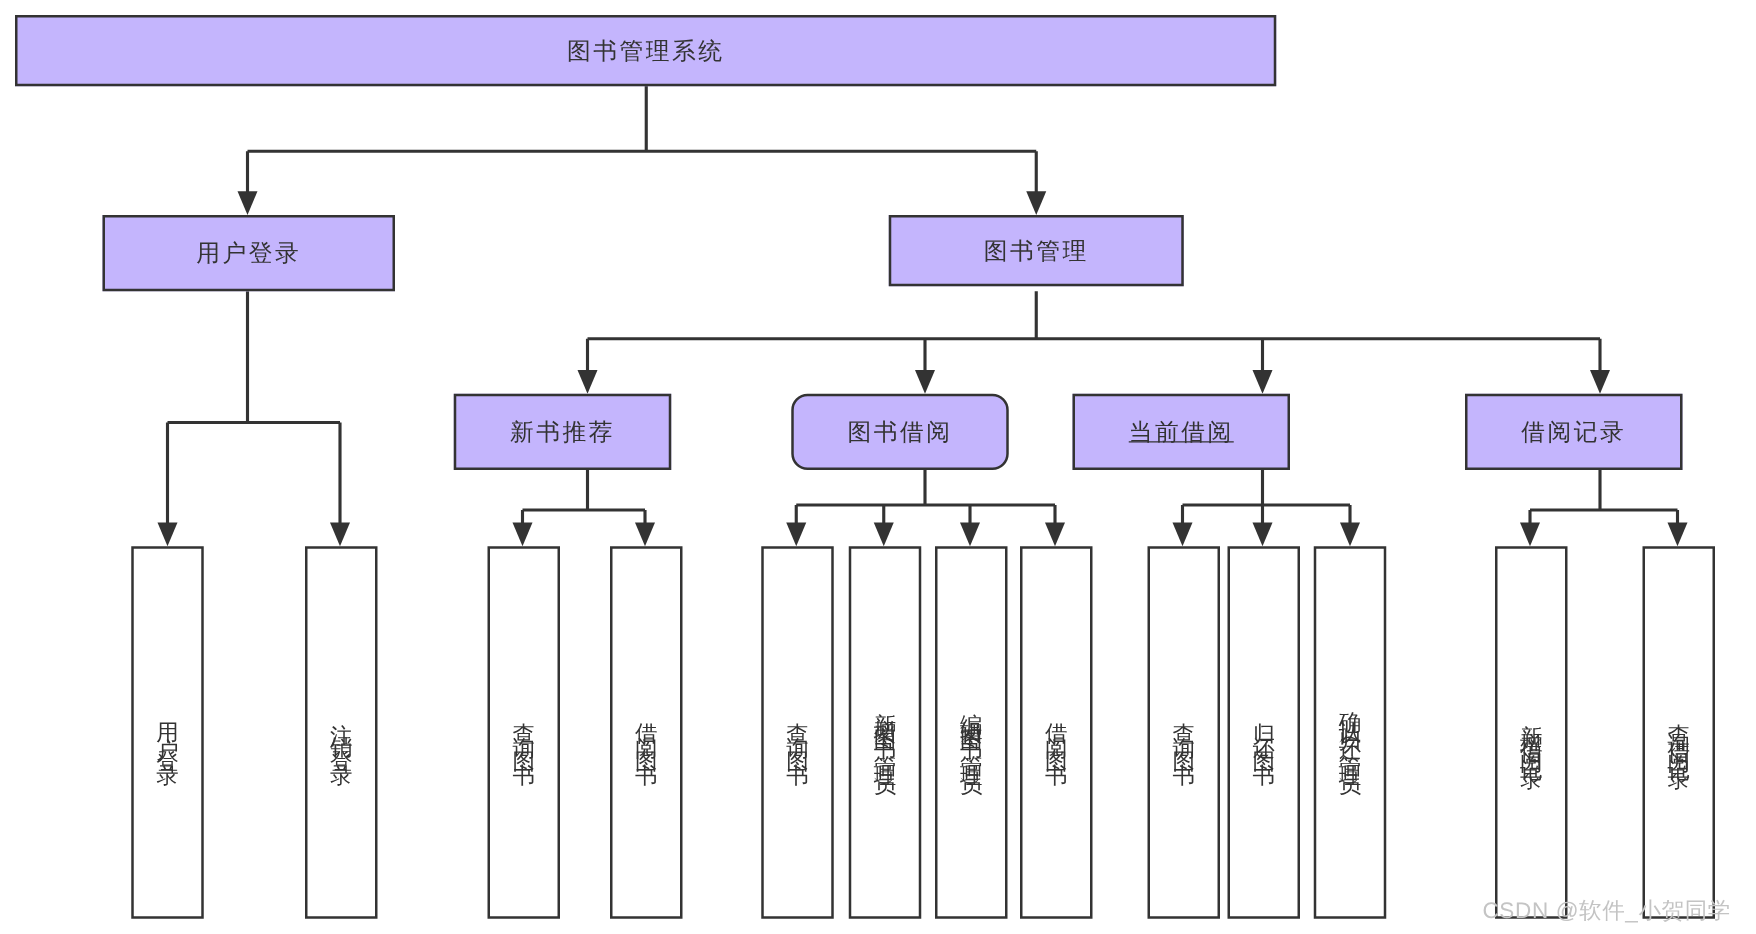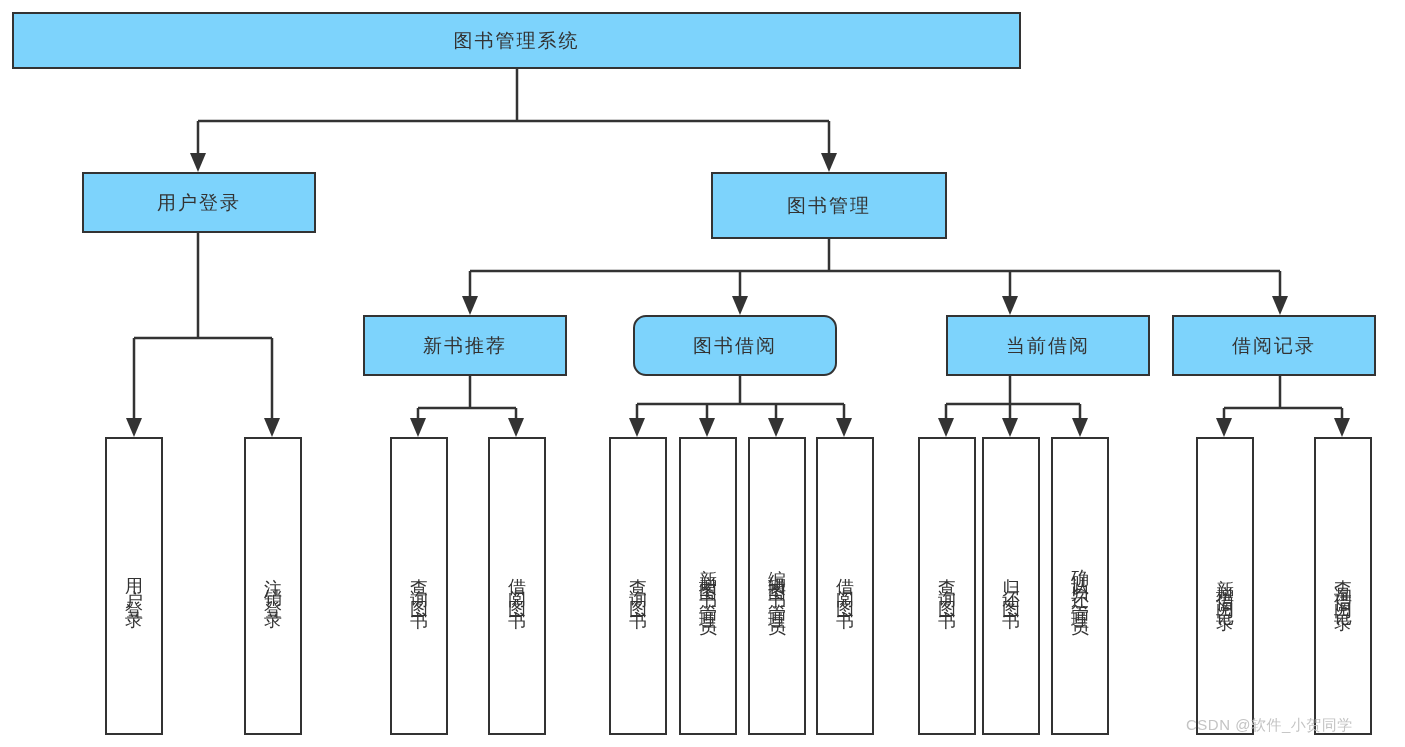--- a/index.html
+++ b/index.html
@@ -18,21 +18,21 @@
   .connectors {
     position: absolute;
     left: 0;
     top: 0;
     z-index: 1;
   }
   .hbox {
     position: absolute;
     box-sizing: border-box;
     border: 2px solid #333333;
-    background: #7dd3fc;
+    background: #c4b5fd;
     display: flex;
     align-items: center;
     justify-content: center;
     font-size: 19px;
     letter-spacing: 2px;
     color: #333333;
     z-index: 2;
   }
   .vbox {
     position: absolute;
@@ -49,44 +49,44 @@
     justify-content: center;
     font-size: 18px;
     letter-spacing: 11px;
     line-height: 1;
     color: #333333;
     z-index: 2;
   }
   .vbox.long { letter-spacing: 7px; }
   .root-box   { left: 12px;   top: 12px;  width: 1009px; height: 57px; }
   .l2a        { left: 82px;   top: 172px; width: 234px;  height: 61px; }
-  .l2b        { left: 711px;  top: 172px; width: 236px;  height: 67px; }
-  .l3         { top: 315px;   width: 204px; height: 61px; }
+  .l2b        { left: 711px;  top: 172px; width: 236px;  height: 57px; }
+  .l3         { top: 315px;   width: 174px; height: 61px; }
   .l3a { left: 363px; }
   .l3b { left: 633px; border-radius: 13px; }
-  .l3c { left: 946px; }
+  .l3c { left: 858px; text-decoration: underline; }
   .l3d { left: 1172px; text-align: center; }
   .leaf1  { left: 105px; }
   .leaf2  { left: 244px; }
   .leaf3  { left: 390px; }
   .leaf4  { left: 488px; }
   .leaf5  { left: 609px; }
   .leaf6  { left: 679px; }
   .leaf7  { left: 748px; }
   .leaf8  { left: 816px; }
   .leaf9  { left: 918px; }
   .leaf10 { left: 982px; }
   .leaf11 { left: 1051px; }
   .leaf12 { left: 1196px; }
   .leaf13 { left: 1314px; }
   .watermark {
     position: absolute;
     left: 1186px;
     top: 716px;
-    font-size: 15px;
+    font-size: 18px;
     letter-spacing: 0.5px;
     color: #c4c4c4;
     white-space: nowrap;
     z-index: 5;
   }
 </style>
 </head>
 <body>
 
 <div class="canvas">

